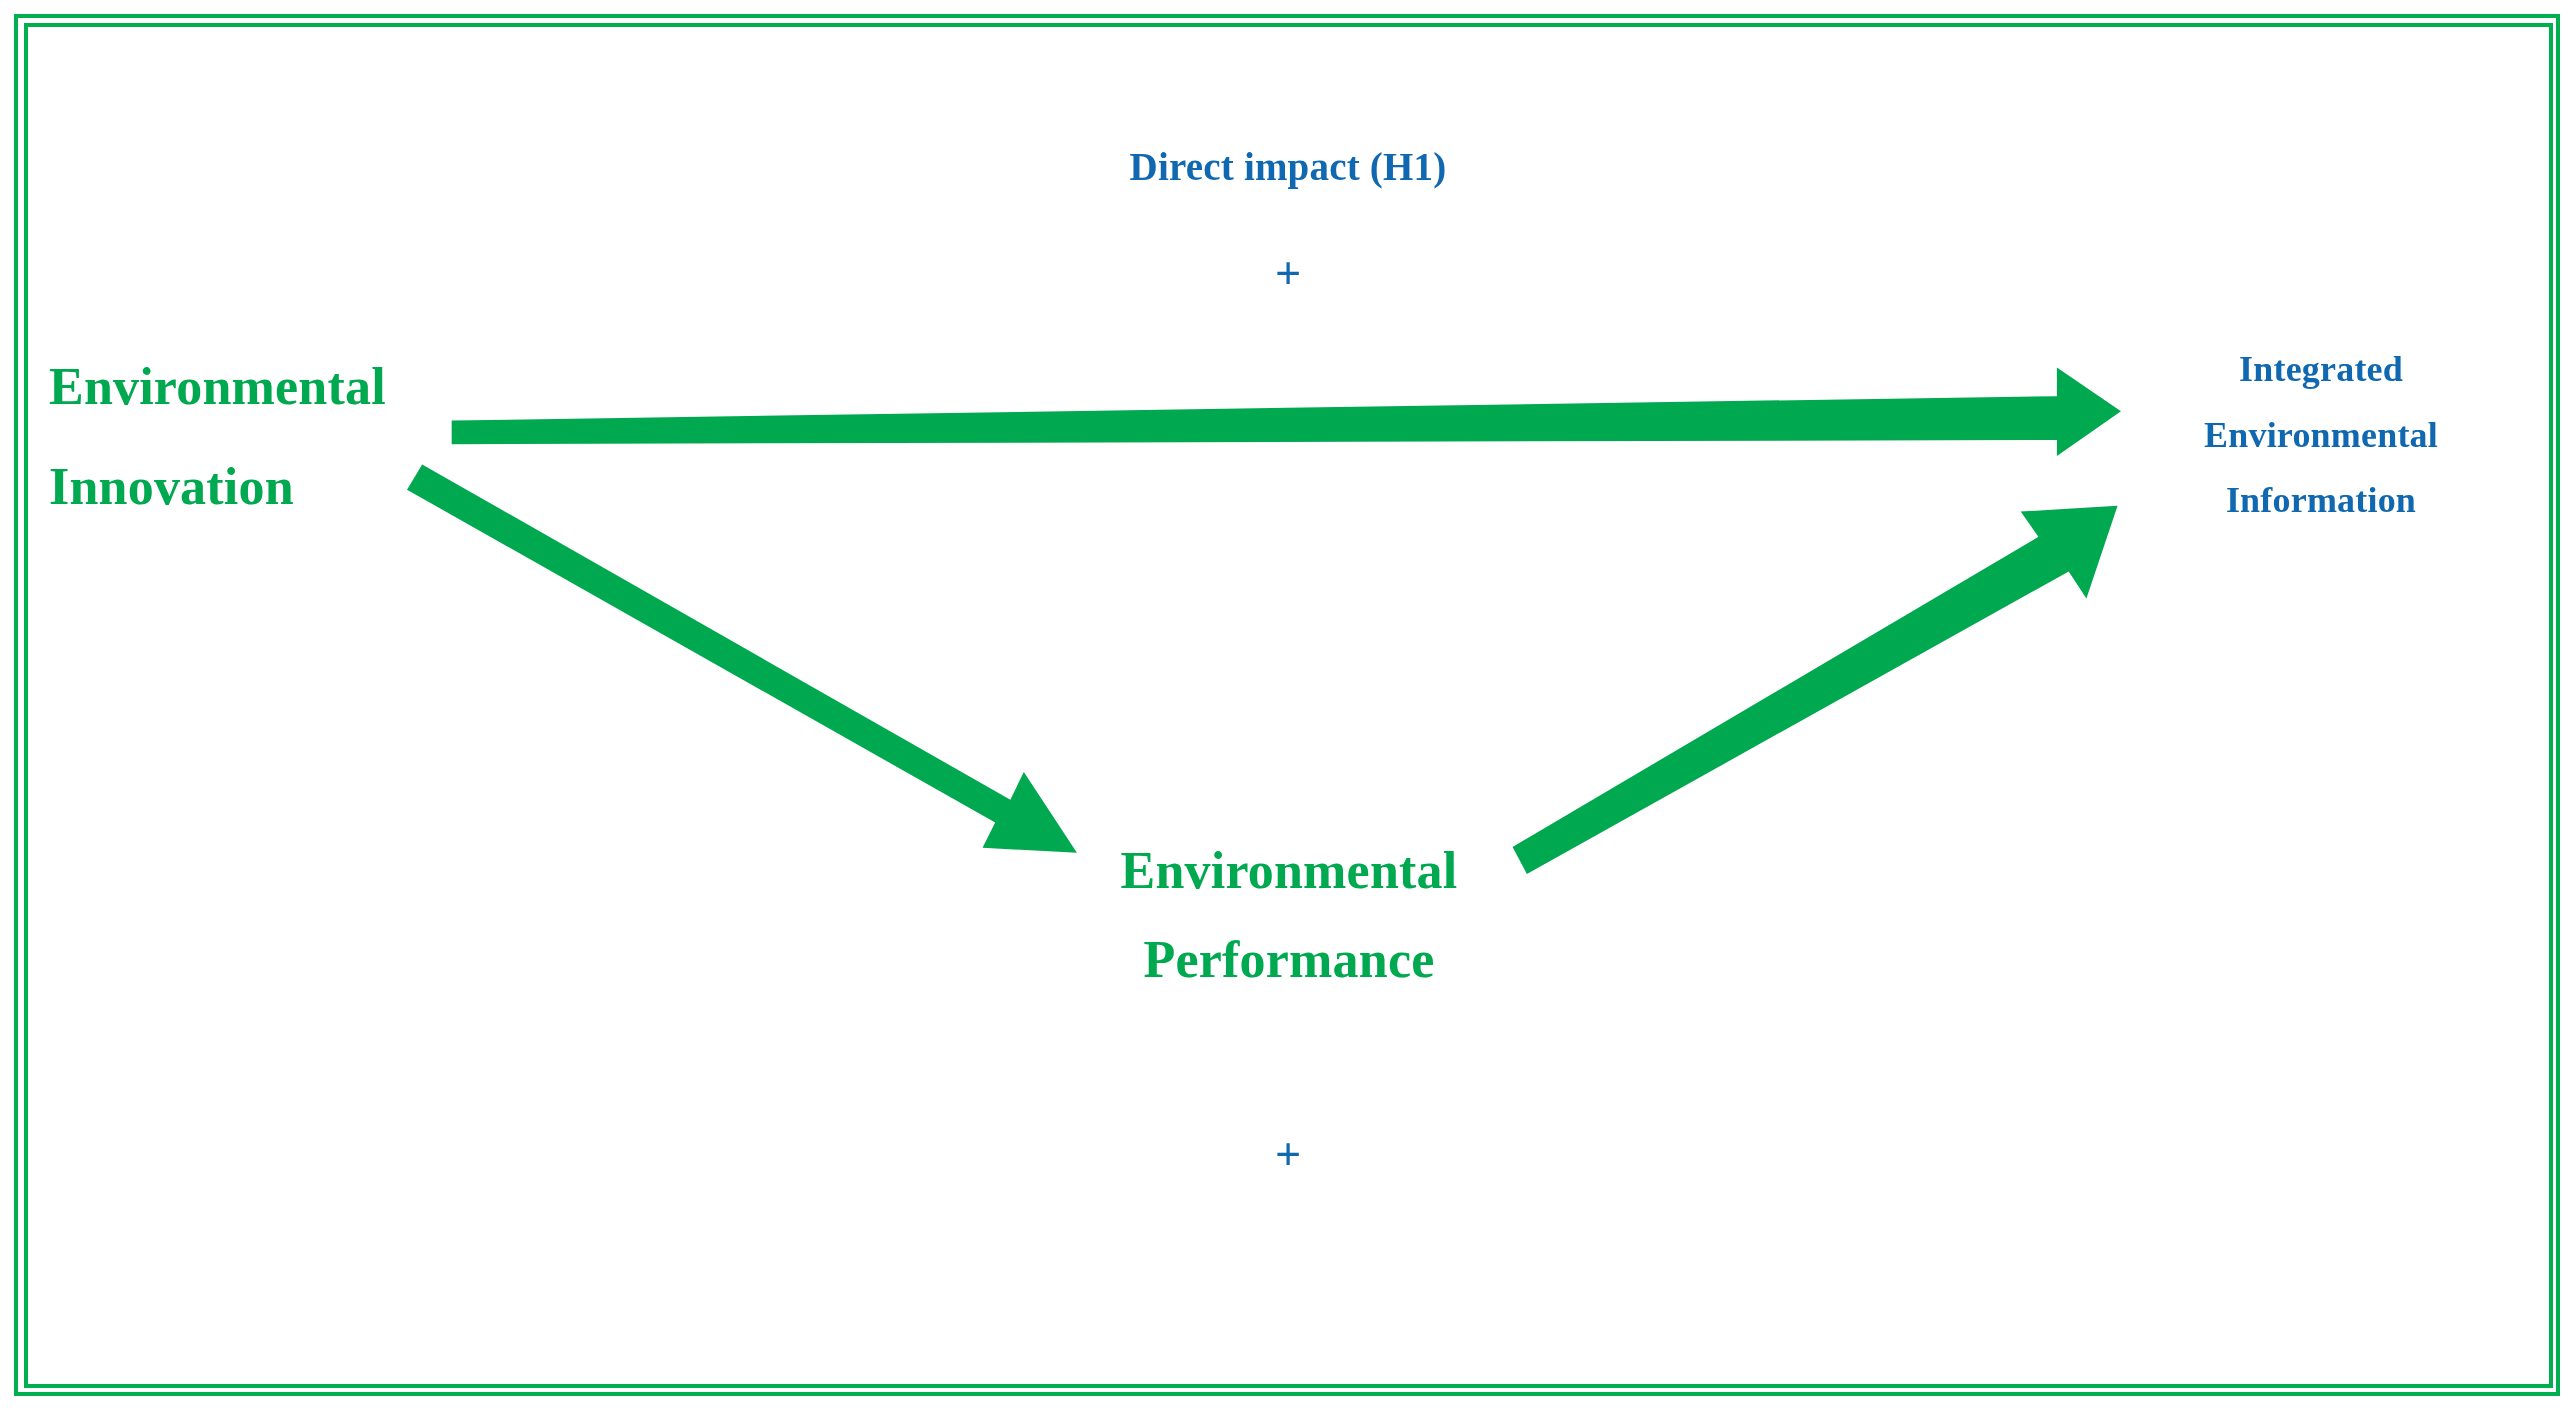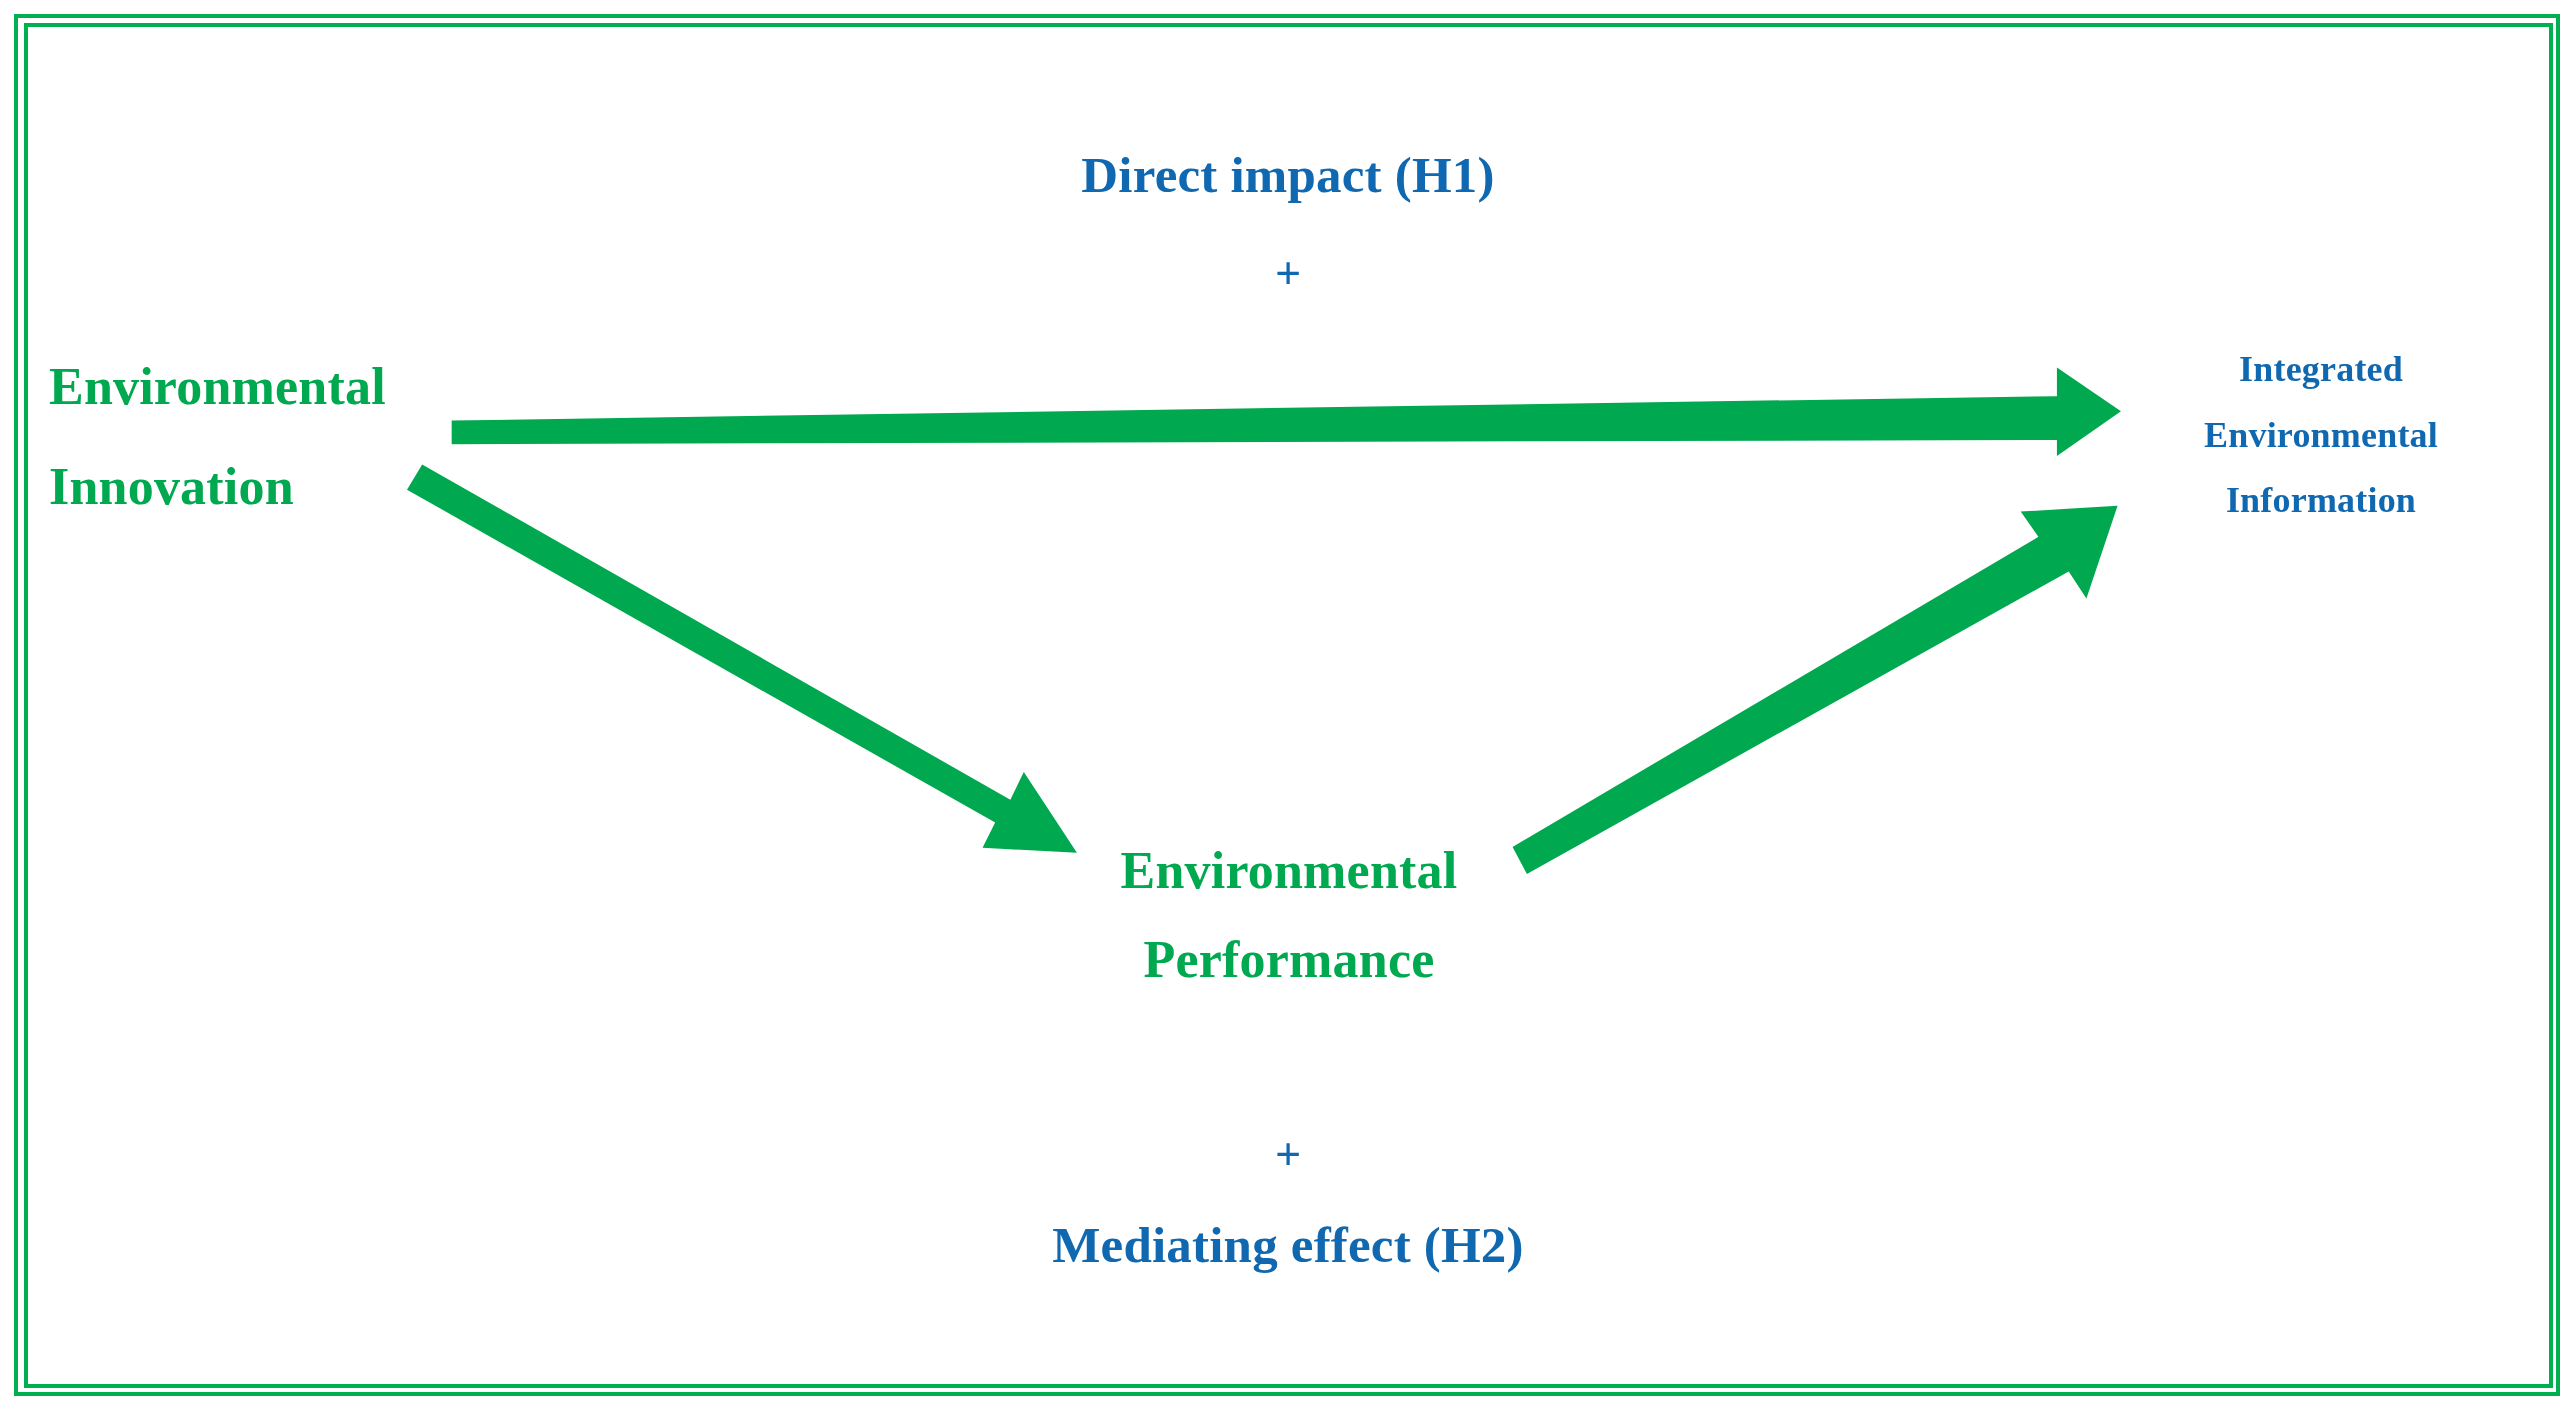--- a/index.html
+++ b/index.html
@@ -39,21 +39,21 @@
     white-space: pre-line;
     letter-spacing: 0.2px;
   }
   .node-green { color: #00A84F; }
   .node-blue  { color: #1068B0; }
 
   #label-direct-impact {
     left: 951px; top: 142px;
     width: 674px;
     text-align: center;
-    font-size: 51px;
+    font-size: 39px;
   }
   #sign-plus-top {
     left: 951px; top: 246px;
     width: 674px;
     text-align: center;
     font-size: 46px;
     color: #1068B0;
     font-weight: bold;
     position: absolute;
     line-height: 1.2;
@@ -135,16 +135,15 @@
 
   <div class="node node-blue" id="node-integrated-env-info">Integrated
 Environmental
 Information</div>
 
   <div class="node node-green" id="node-env-performance">Environmental
 Performance</div>
 
   <div id="sign-plus-bottom">+</div>
 
-  <div class="node node-blue" id="label-mediating-effect">Mediating effect (H2)</div>
 
 </div>
 
 
 </body></html>

